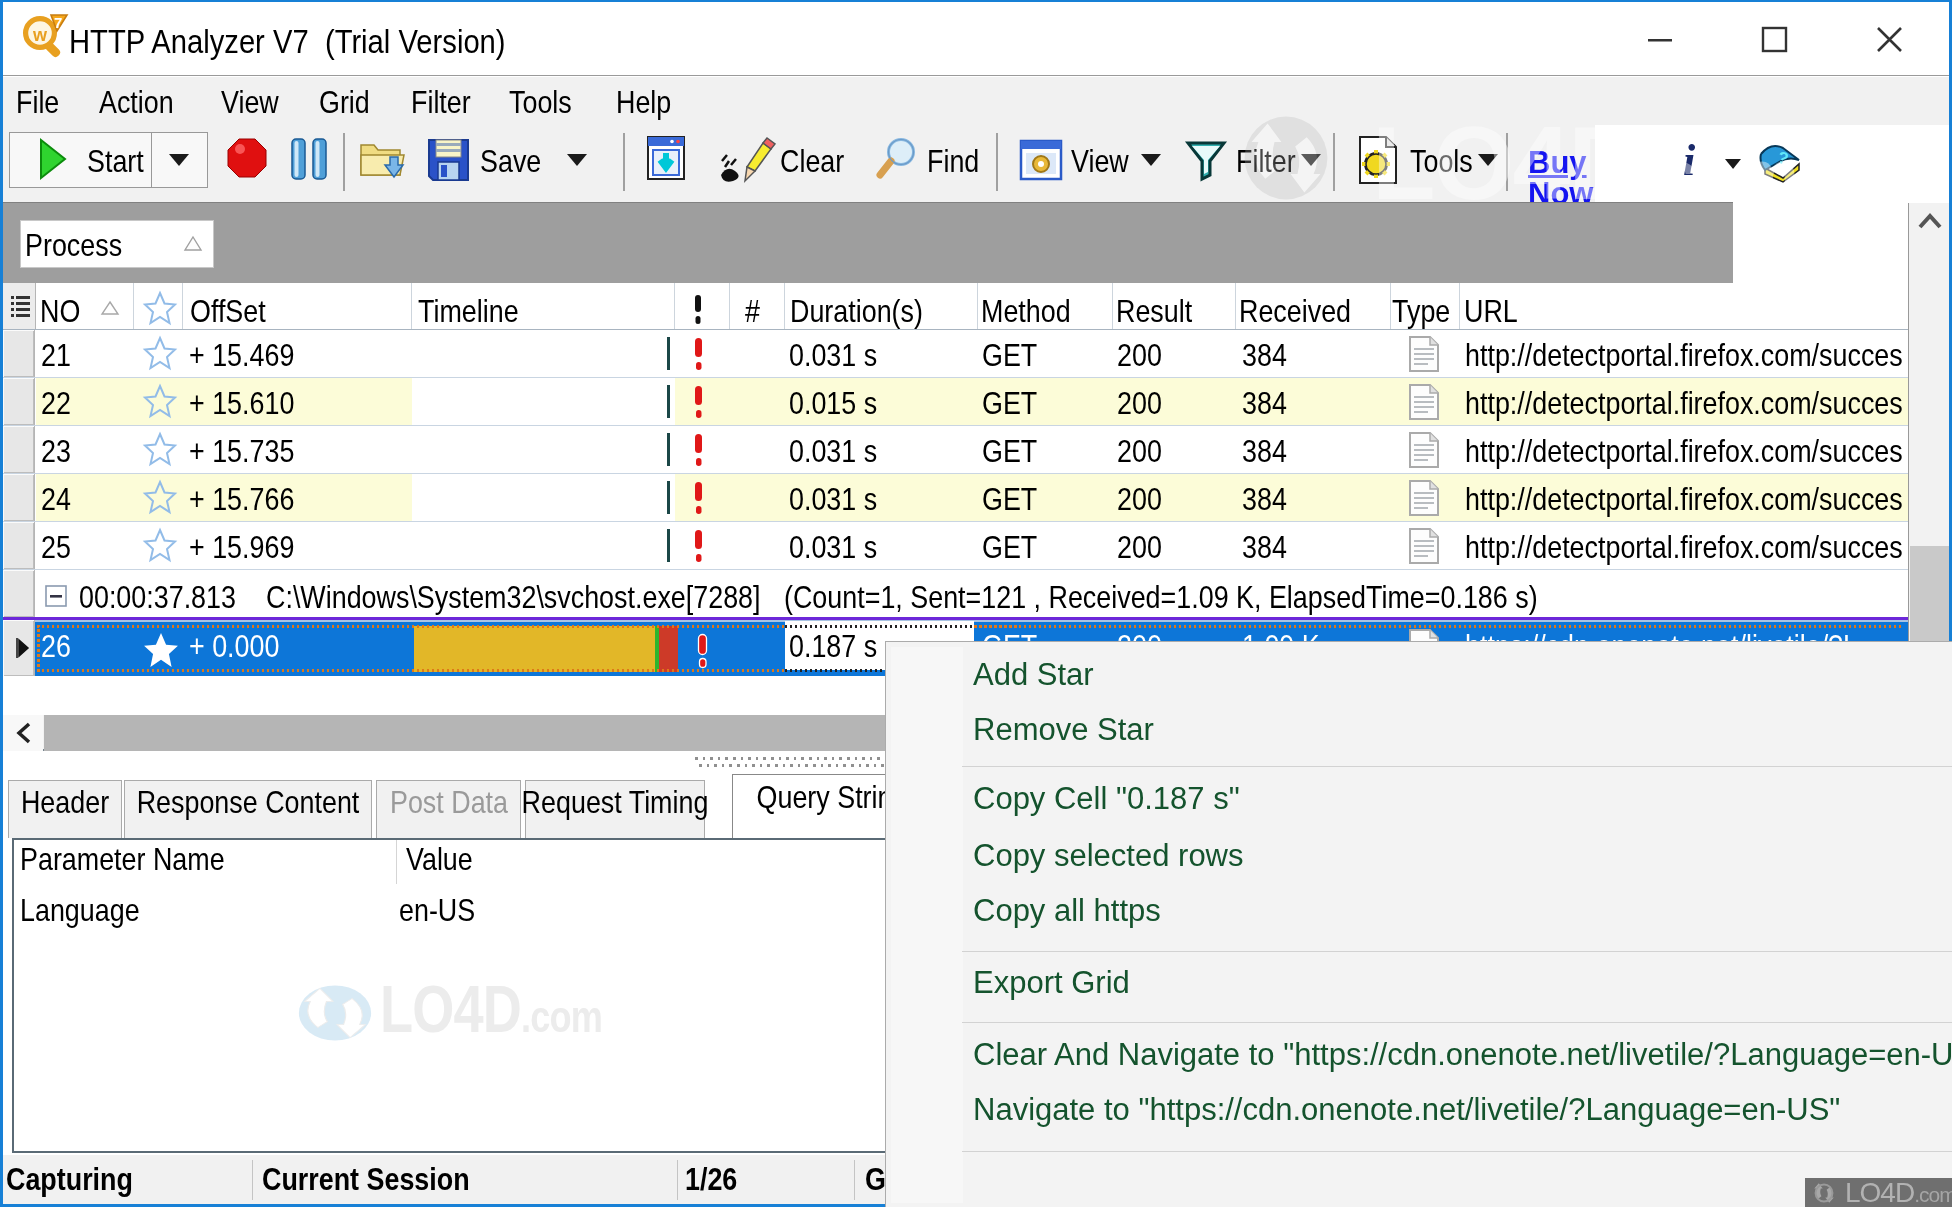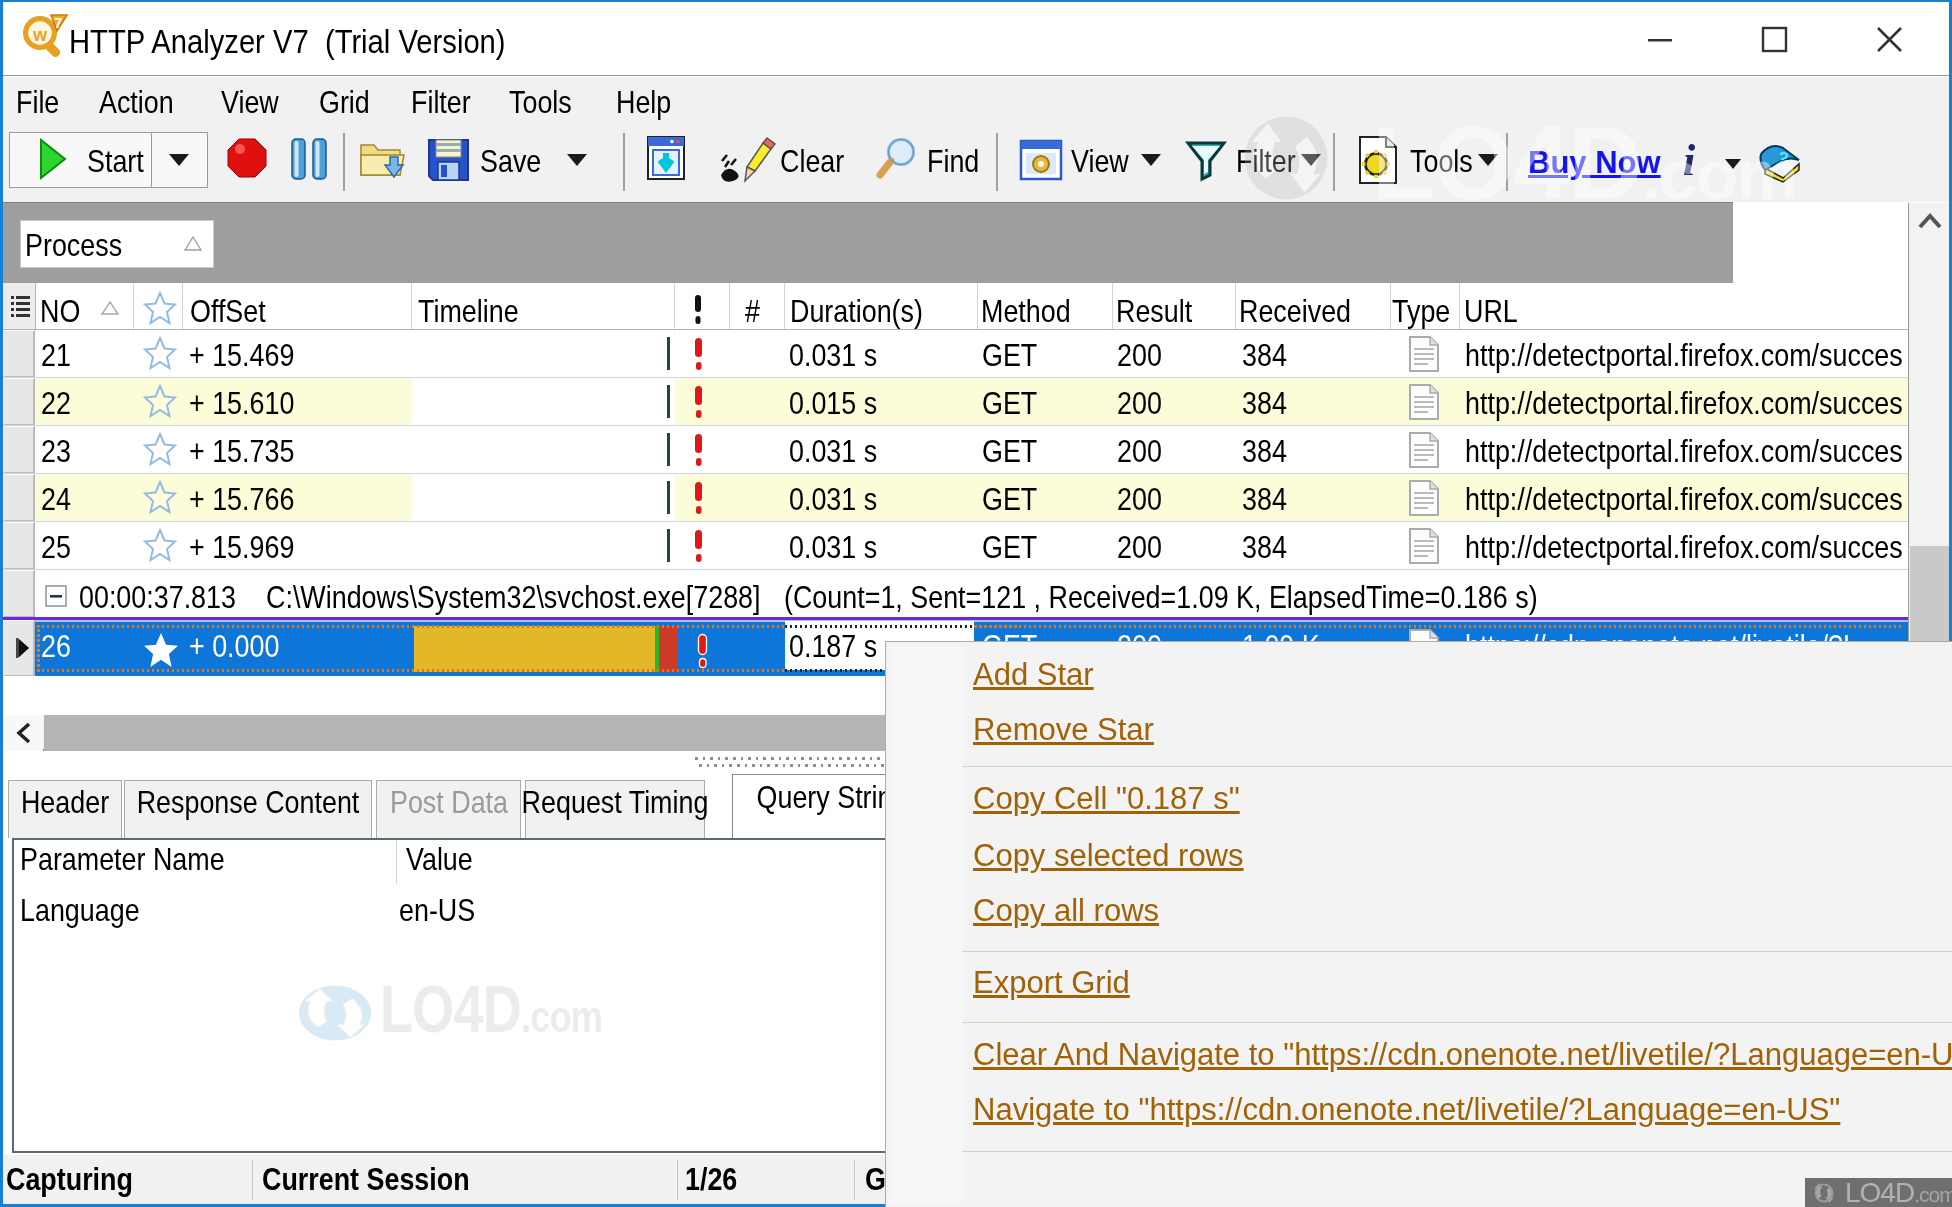--- a/index.html
+++ b/index.html
@@ -12,21 +12,21 @@
 
 .b-top { left:0; top:0; width:1952px; height:2px; background:#1780d6; z-index:80; }
 .b-left { left:0; top:0; width:3px; height:1207px; background:#1780d6; z-index:80; }
 .b-right { left:1949px; top:0; width:3px; height:1207px; background:#1780d6; z-index:40; }
 .b-bot { left:0; top:1204px; width:1952px; height:3px; background:#1780d6; z-index:40; }
 
 #titlebar { left:0; top:2px; width:1952px; height:74px; background:#fff; border-bottom:1px solid #9a9a9a; }
 
 #menubar { left:3px; top:77px; width:1946px; height:48px; background:#f1f1f1; }
 
-#toolbar { left:3px; top:125px; width:1946px; height:77px; background:#f1f1f1; }
+#toolbar { left:3px; top:125px; width:1592px; height:77px; background:#f1f1f1; }
 .tsep { position:absolute; top:8px; width:2px; height:58px; background:#a0a0a0; }
 .tdrop { position:absolute; width:0; height:0; border-left:10px solid transparent; border-right:10px solid transparent; border-top:12px solid #1a1a1a; }
 
 #grayband { left:3px; top:202px; width:1730px; height:81px; background:#9e9e9e; border-top:1px solid #808080; }
 
 #ghead { left:3px; top:283px; width:1905px; height:47px; background:#fff; border-bottom:1px solid #a8b4c0; }
 .hcell { position:absolute; top:0; height:46px; border-right:1px solid #cdd5dd; }
 
 .grow { position:absolute; left:3px; width:1905px; height:48px; background:#fff; }
 .ind { position:absolute; left:0; top:0; width:32px; height:100%; background:#e7e7e7; border-right:1px solid #b5b5b5; box-shadow:inset 1px 1px 0 #fbfbfb, inset -1px -1px 0 #bdbdbd; }
@@ -37,21 +37,21 @@
 .star { position:absolute; left:140px; top:6px; }
 .exc { position:absolute; left:688px; top:7px; }
 .doc { position:absolute; left:1405px; top:6px; }
 
 #vscroll { left:1908px; top:203px; width:41px; height:549px; background:#f2f2f2; border-left:1px solid #999; }
 #hscroll { left:3px; top:715px; width:1905px; height:36px; background:#f2f2f2; border-bottom:2px solid #76858f; }
 
 .tab { position:absolute; top:780px; height:58px; background:#f1f1f1; border:1px solid #aaa; border-bottom:none; z-index:6; text-align:center; }
 
 #cmenu { left:885px; top:641px; width:1067px; height:566px; background:#f3f3f3; border-left:1px solid #ababab; border-top:1px solid #ababab; z-index:60; }
-.mi { position:absolute; left:87px; font-size:31px; line-height:31px; color:#a16207; white-space:pre;text-decoration:underline; }
+.mi { position:absolute; left:87px; font-size:31px; line-height:31px; color:#14532d; white-space:pre; }
 .msep { position:absolute; left:76px; width:991px; height:1px; background:#d2d2d2; }
 
 #row26 { left:3px; top:620px; width:1905px; height:56px; background:#0d76d8; overflow:hidden; }
 .wt { color:#fff; }
 svg { position:absolute; overflow:visible; }
 </style>
 </head>
 <body>
 <div id="win">
 
@@ -467,21 +467,21 @@
     <div class="abs" style="left:851px;top:5px;width:1px;height:40px;background:#c4c4c4"></div>
   </div>
 
   <div id="cmenu" class="abs">
     <div class="abs" style="left:5px;top:5px;width:72px;height:556px;background:#f7f7f7"></div>
     <div class="mi" style="top:17px">Add Star</div>
     <div class="mi" style="top:72px">Remove Star</div>
     <div class="msep" style="top:124px"></div>
     <div class="mi" style="top:141px">Copy Cell "0.187 s"</div>
     <div class="mi" style="top:198px">Copy selected rows</div>
-    <div class="mi" style="top:253px">Copy all rows</div>
+    <div class="mi" style="top:253px">Copy all https</div>
     <div class="msep" style="top:309px"></div>
     <div class="mi" style="top:325px">Export Grid</div>
     <div class="msep" style="top:380px"></div>
     <div class="mi" style="top:397px">Clear And Navigate to "https://cdn.onenote.net/livetile/?Language=en-US"</div>
     <div class="mi" style="top:452px">Navigate to "https://cdn.onenote.net/livetile/?Language=en-US"</div>
     <div class="msep" style="top:509px"></div>
   </div>
 
   <div class="abs" style="left:1805px;top:1178px;width:147px;height:29px;background:#6f6f6f;z-index:70">
     <svg style="left:6px;top:2px" width="26" height="26" viewBox="0 0 40 40">

